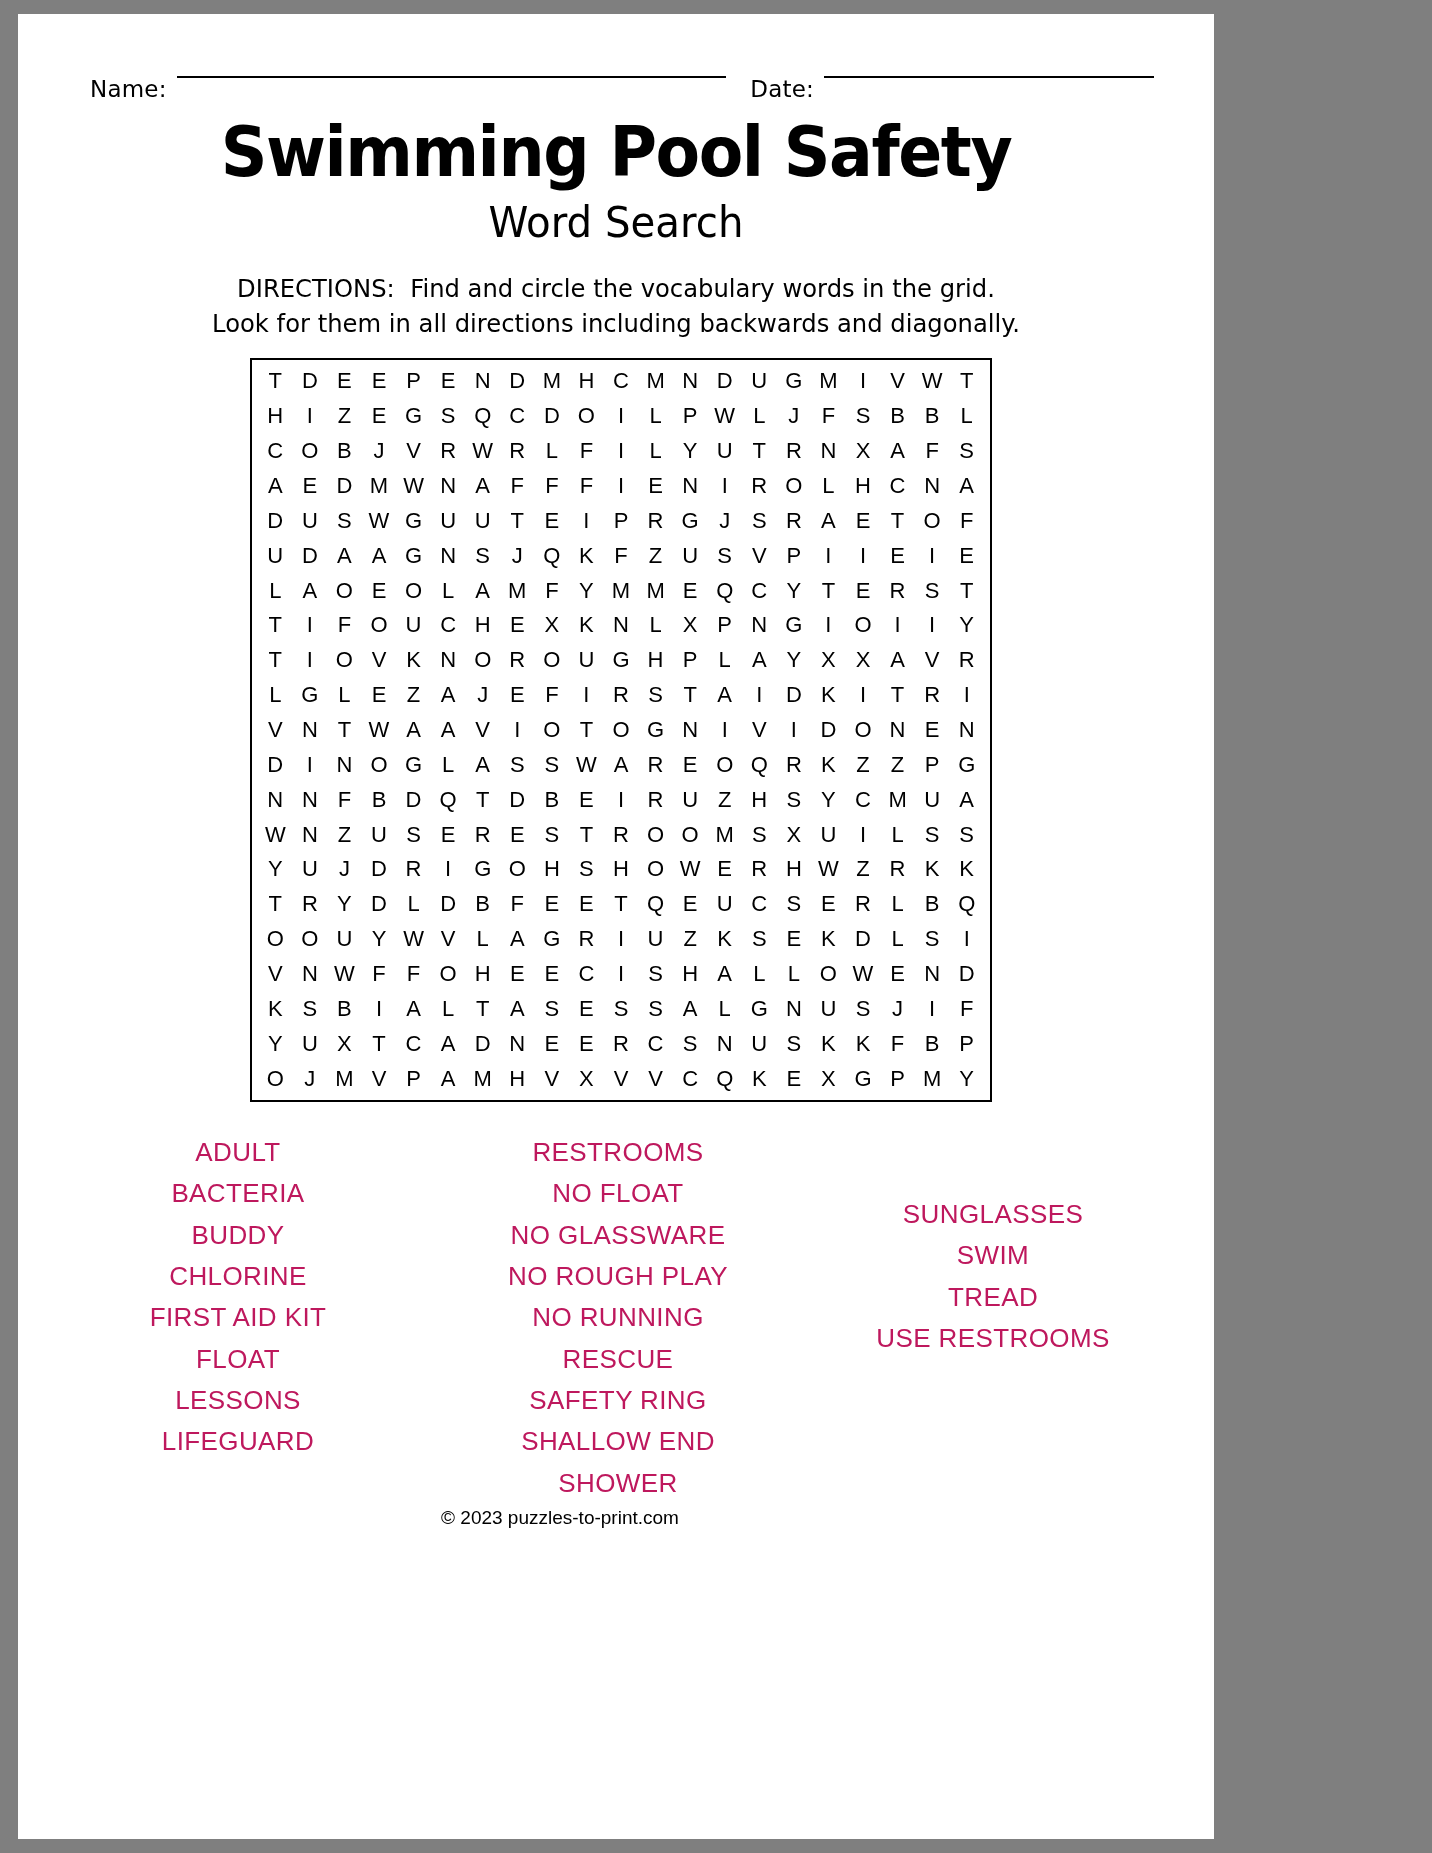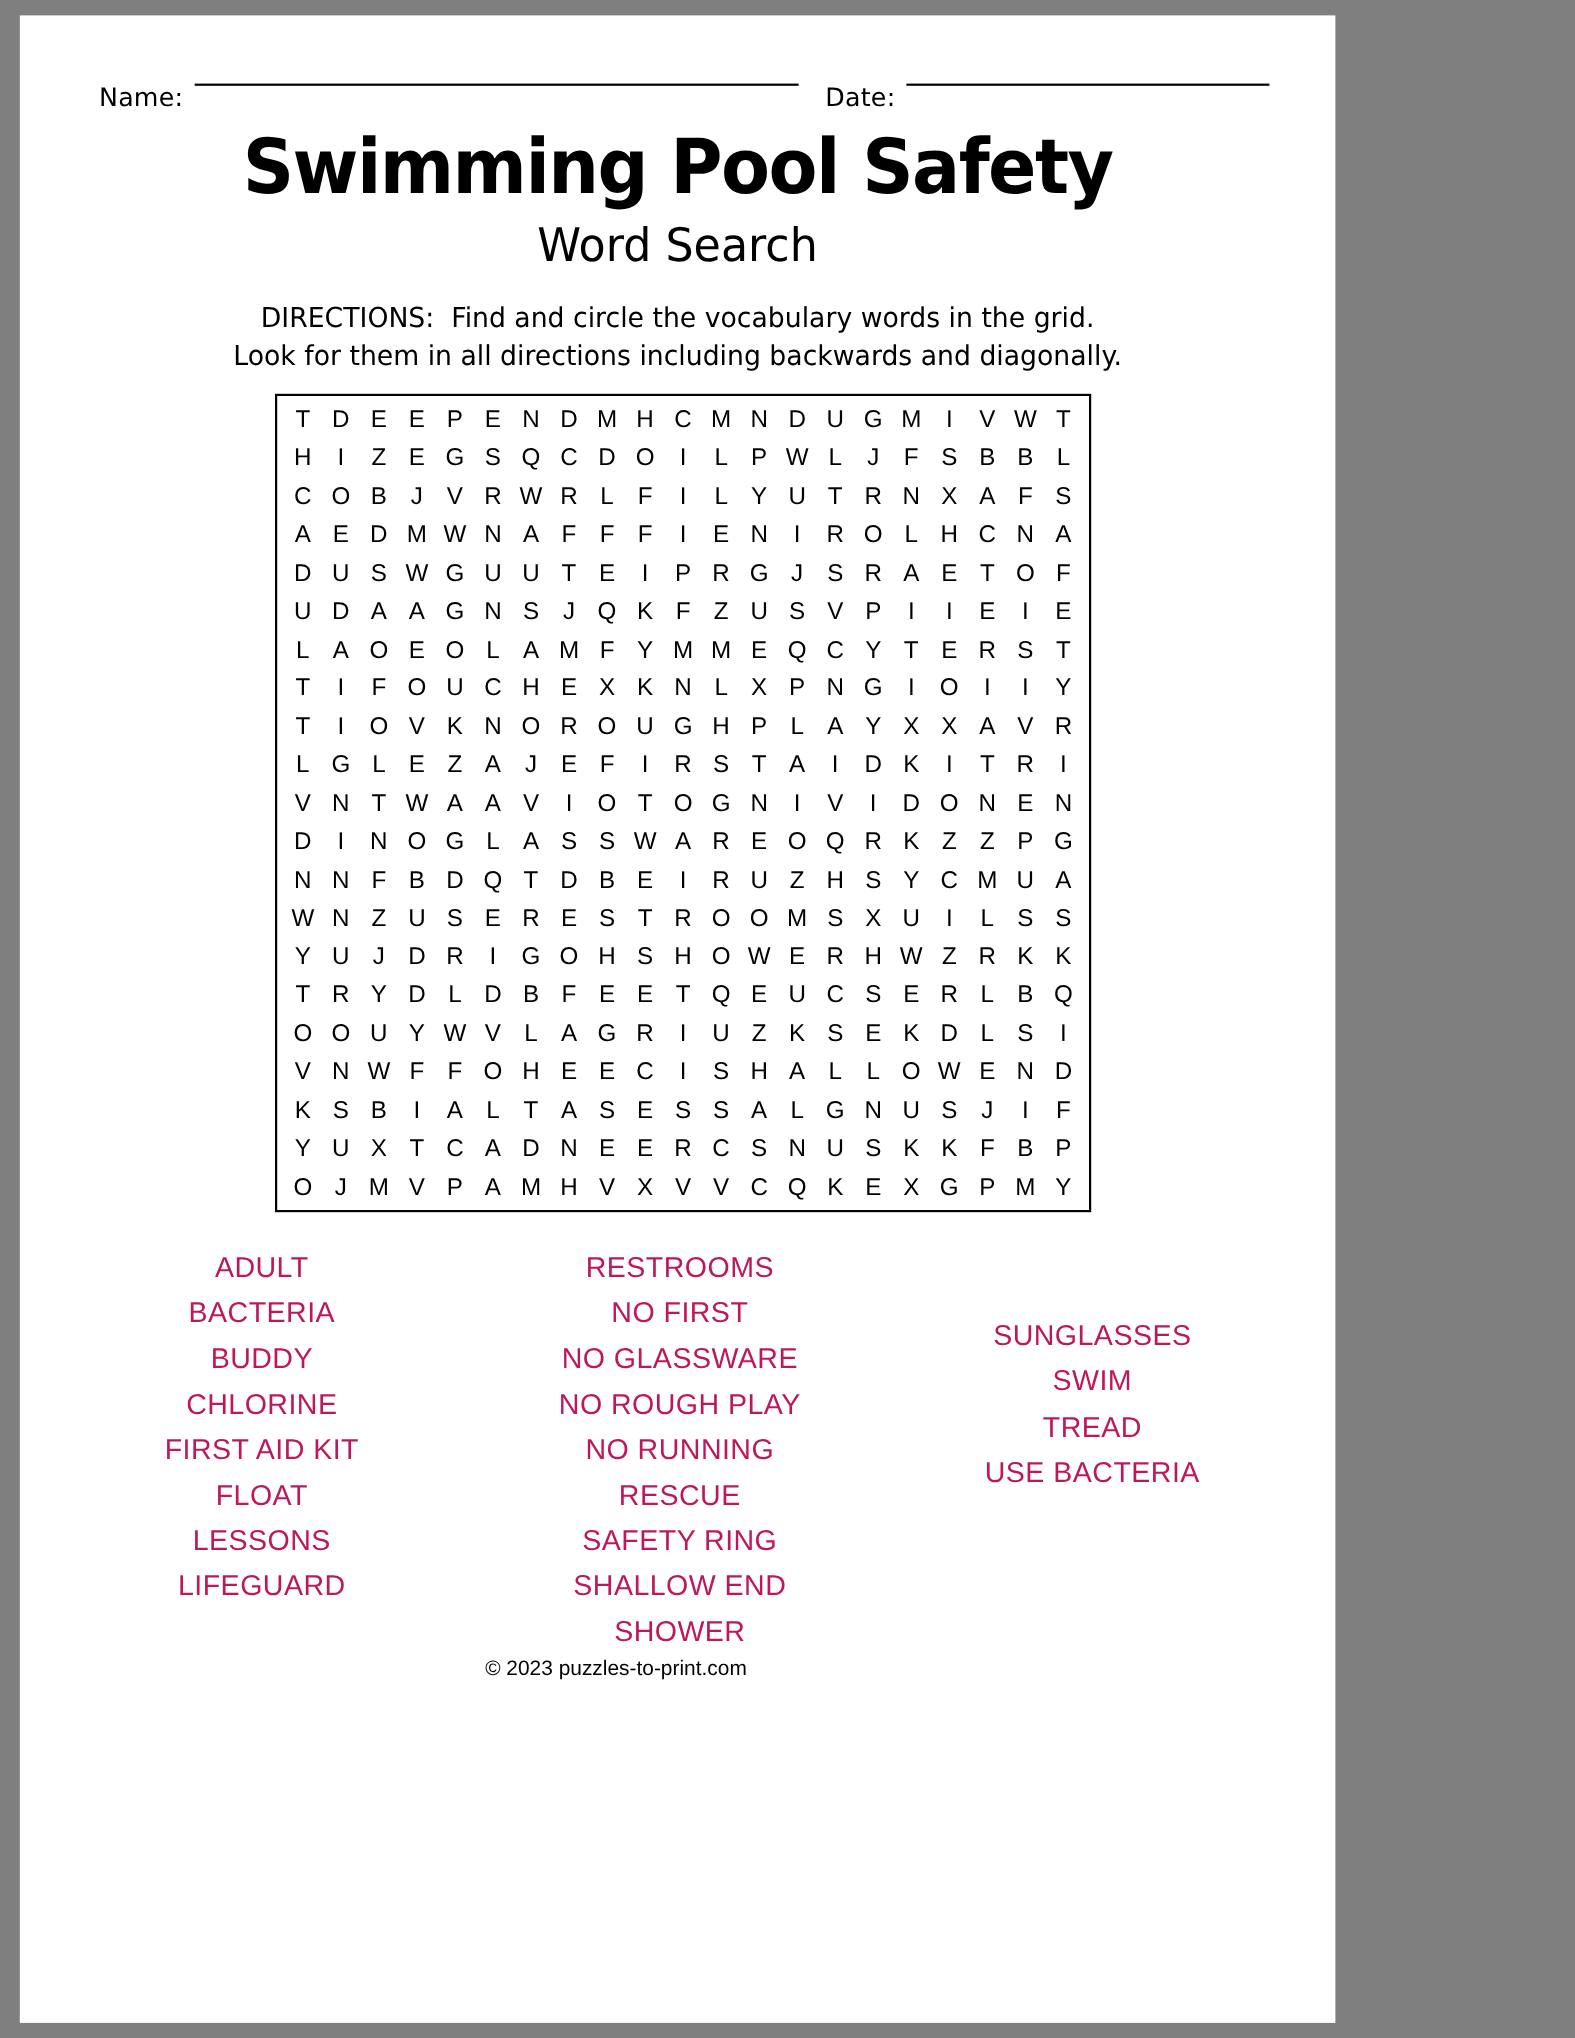--- a/index.html
+++ b/index.html
@@ -626,32 +626,32 @@
         <span class="w">BACTERIA</span>
         <span class="w">BUDDY</span>
         <span class="w">CHLORINE</span>
         <span class="w">FIRST AID KIT</span>
         <span class="w">FLOAT</span>
         <span class="w">LESSONS</span>
         <span class="w">LIFEGUARD</span>
       </div>
     <div class="wcol wcol-2" id="wcol2">
         <span class="w">RESTROOMS</span>
-        <span class="w">NO FIRST</span>
+        <span class="w">NO FLOAT</span>
         <span class="w">NO GLASSWARE</span>
         <span class="w">NO ROUGH PLAY</span>
         <span class="w">NO RUNNING</span>
         <span class="w">RESCUE</span>
         <span class="w">SAFETY RING</span>
         <span class="w">SHALLOW END</span>
         <span class="w">SHOWER</span>
       </div>
     <div class="wcol wcol-3" id="wcol3">
         <span class="w">SUNGLASSES</span>
         <span class="w">SWIM</span>
         <span class="w">TREAD</span>
-        <span class="w">USE BACTERIA</span>
+        <span class="w">USE RESTROOMS</span>
       </div>
   </div>
 
   <div class="footer">© 2023 puzzles-to-print.com</div>
 
 </div>
 
 </body></html>

